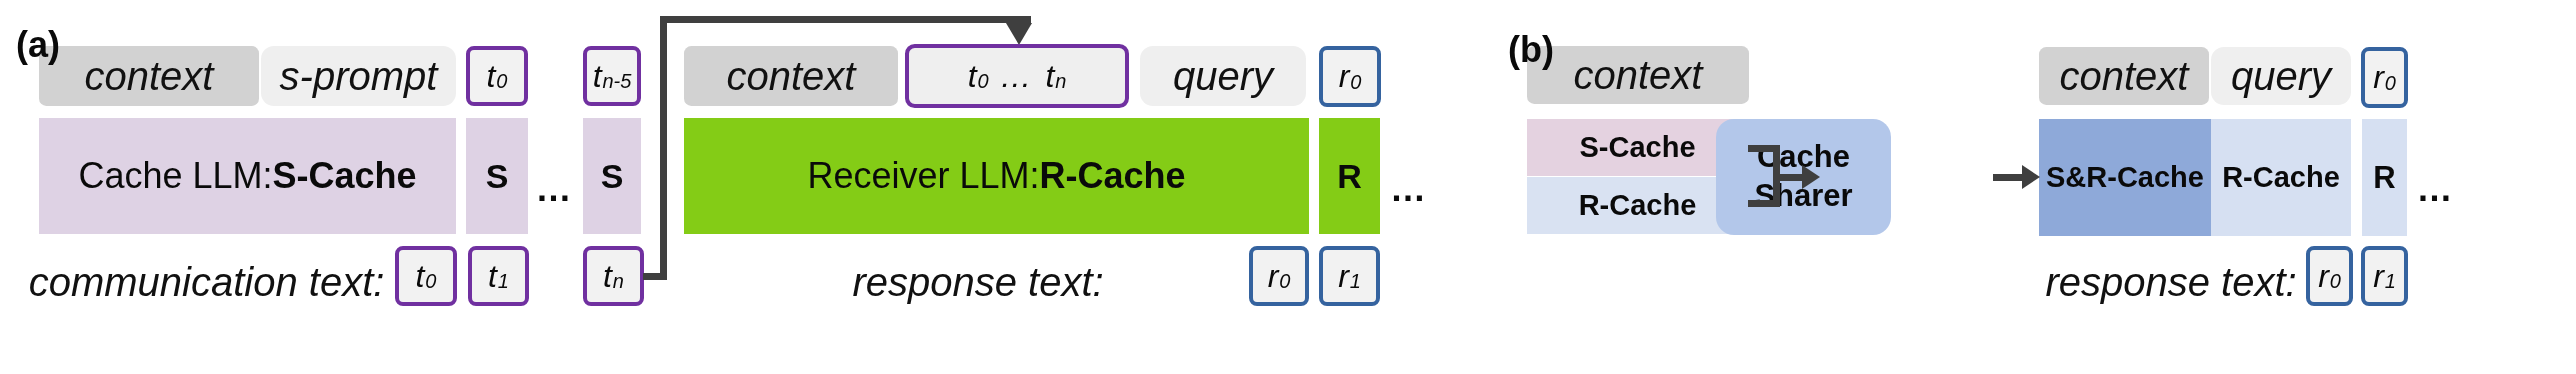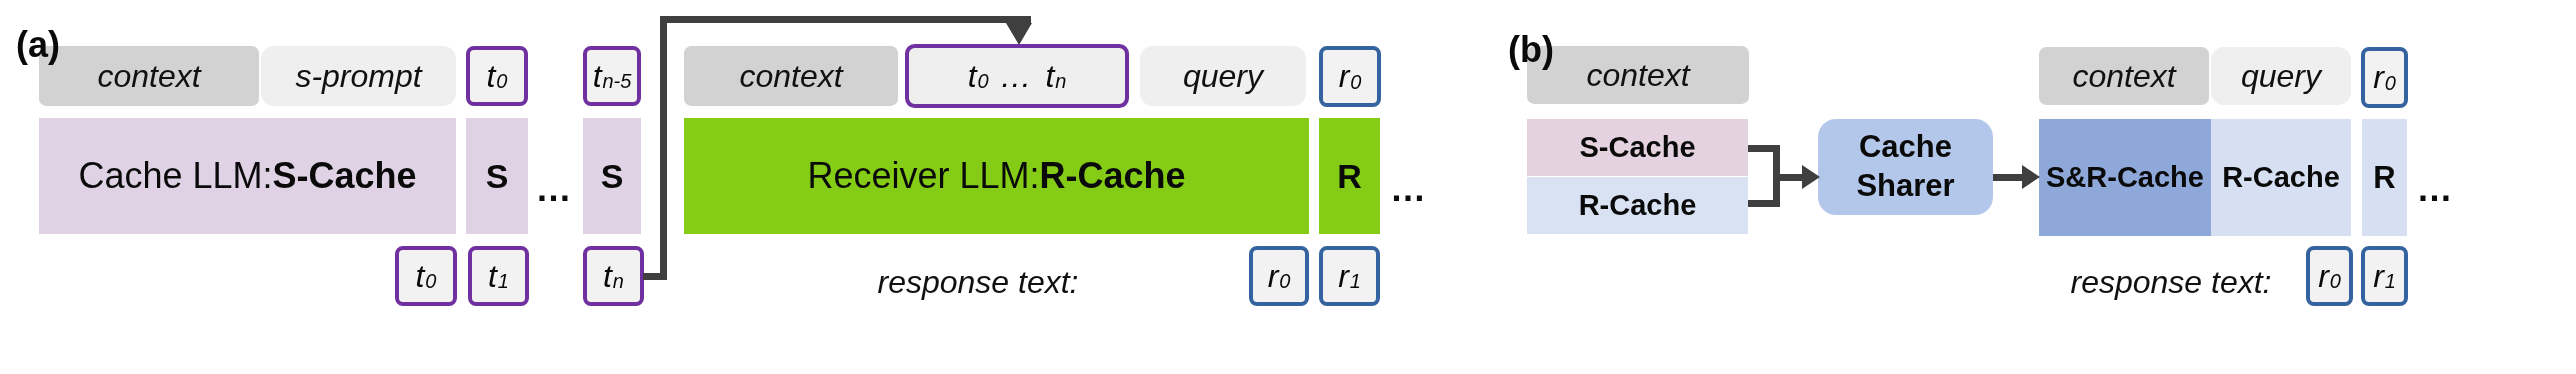--- a/index.html
+++ b/index.html
@@ -2,21 +2,21 @@
 <html style="font-size:13px"><head>
 <meta charset="utf-8">
 <style>
   html,body { margin:0; padding:0; background:#ffffff; }
   #canvas {
     position:relative; width:2576px; height:374px; background:#ffffff;
     font-family:"Liberation Sans", sans-serif; color:#0a0a0a; overflow:hidden;
   }
   .box { position:absolute; display:flex; align-items:center; justify-content:center;
          box-sizing:border-box; white-space:nowrap; }
-  .lbl { font-size:32px; font-style:italic; color:#111; }
+  .lbl { font-size:40px; font-style:italic; color:#111; }
   .ctx  { background:#d2d2d2; border-radius:7.3px; }
   .lite { background:#efefef; border-radius:13px; }
   .lav  { background:#ded2e4; }
   .rblu { background:#84cc16; }
   .tok  { background:#f2f2f2; border-radius:8px; font-size:32px; font-style:italic; }
   .tok.p { border:4px solid #7030a0; }
   .tok.b { border:4px solid #35639f; }
   .tok sub, .range sub { font-size:20px; font-style:italic; line-height:1; margin-left:0.8px; transform:translateY(4.8px); }
   .range { background:#efefef; border:4.8px solid #7030a0; border-radius:9.7px; font-size:32px; font-style:italic; }
   .range .mid { margin:0 11.3px; letter-spacing:2.4px; }
@@ -57,20 +57,21 @@
     </div>
 
   <div class="box lav llmtext" style="left:39px;top:118px;width:417px;height:116px">
     <span>Cache LLM: </span>
       <b>S-Cache</b>
   </div>
   <div class="box lav bigtok" style="left:466px;top:118px;width:62px;height:116px">S</div>
   <div class="box dots" style="left:529px;top:161px;width:53px;height:56px">…</div>
   <div class="box lav bigtok" style="left:583px;top:118px;width:58px;height:116px">S</div>
 
+  <div class="box lbl" style="left:32px;top:264px;width:349px;height:36px">communication text:</div>
   <div class="box tok p" style="left:395px;top:246px;width:62px;height:60px">
       <span>t</span>
       <sub>0</sub>
     </div>
   <div class="box tok p" style="left:468px;top:246px;width:61px;height:60px">
       <span>t</span>
       <sub>1</sub>
     </div>
   <div class="box tok p" style="left:583px;top:246px;width:61px;height:60px">
       <span>t</span>
@@ -118,21 +119,21 @@
   <div class="box ctx lbl" style="left:1527px;top:46px;width:222px;height:58px">context</div>
   <div class="box bcache" style="left:1527px;top:119px;width:221px;height:57px;background:#e4d2e0">S-Cache</div>
   <div class="box bcache" style="left:1527px;top:177px;width:221px;height:57px;background:#d9e2f2">R-Cache</div>
 
   <div class="arrow-seg" style="left:1748px;top:145px;width:32px;height:7.3px"></div>
   <div class="arrow-seg" style="left:1748px;top:200px;width:32px;height:7.3px"></div>
   <div class="arrow-seg" style="left:1773px;top:145px;width:7.3px;height:62px"></div>
   <div class="arrow-seg" style="left:1778px;top:174px;width:26px;height:7.3px"></div>
   <div class="head-right" style="left:1802px;top:165px"></div>
 
-  <div class="box fuser" style="left:1818px;top:119px;width:175px;height:96px">
+  <div class="box fuser" style="left:1716px;top:119px;width:175px;height:116px">
     <span>Cache</span>
     <span>Sharer</span>
   </div>
 
   <div class="arrow-seg" style="left:1993px;top:174px;width:31px;height:7.3px"></div>
   <div class="head-right" style="left:2022px;top:165px"></div>
 
   <div class="box snr bcache" style="left:2039px;top:119px;width:172px;height:117px">S&amp;R-Cache</div>
   <div class="box rblu2 bcache" style="left:2211px;top:119px;width:140px;height:117px">R-Cache</div>
   <div class="box rblu2 bigtok" style="left:2362px;top:119px;width:45px;height:117px;font-size:31px">R</div>

